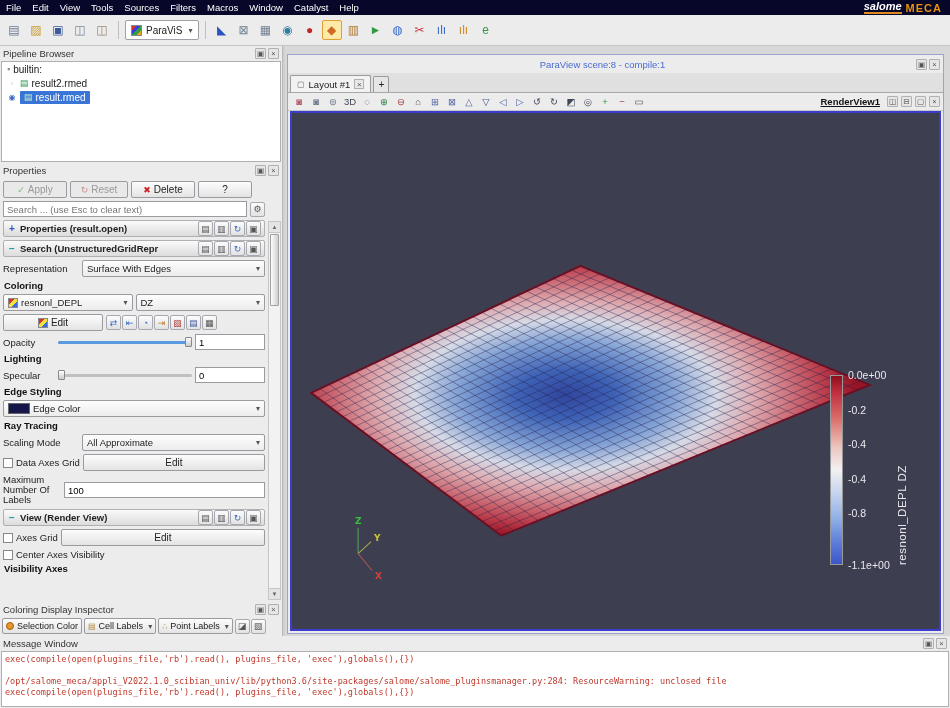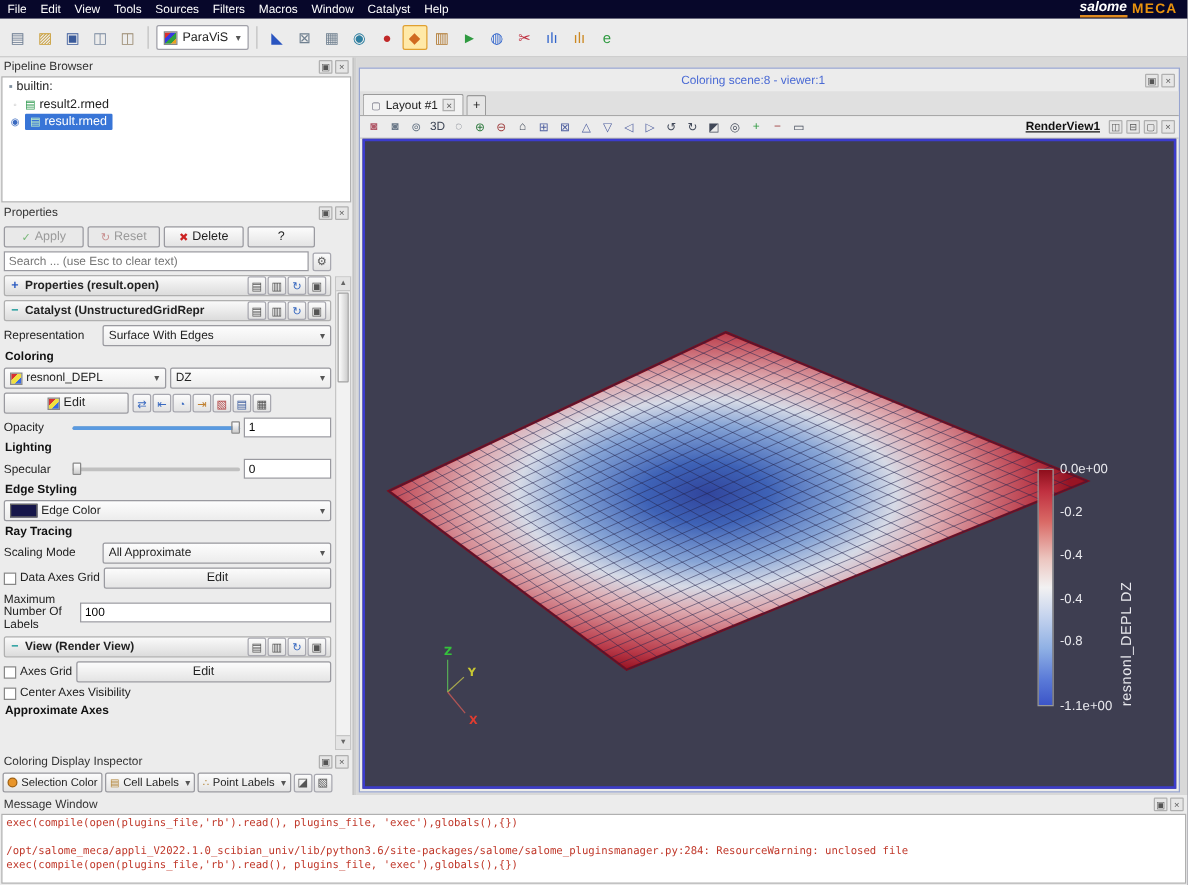--- a/index.html
+++ b/index.html
@@ -4,21 +4,21 @@
 <style>
   *{margin:0;padding:0;box-sizing:border-box;}
   html,body{width:950px;height:708px;}
   body{font-family:"Liberation Sans",sans-serif;font-size:10px;color:#222;background:#e6e6e6;overflow:hidden;}
   .app{position:relative;width:950px;height:708px;background:#e6e6e6;}
   .spacer{flex:1;}
   
   .menubar{position:absolute;top:0;left:0;right:0;height:15px;background:#07072a;color:#fff;display:flex;align-items:center;padding:0 6px;font-size:9.5px;}
   .menubar .menus{display:flex;gap:11px;align-items:center;}
   .menu-item{cursor:default;}
-  .logo{margin-left:auto;display:flex;align-items:flex-start;gap:4px;padding-right:2px;}
+  .logo{margin-left:auto;display:flex;align-items:center;gap:4px;padding-right:2px;}
   .logo-salome{font-weight:bold;font-style:italic;font-size:11px;color:#fff;border-bottom:2px solid #e08a1e;line-height:11px;}
   .logo-meca{font-weight:bold;font-size:11px;color:#e8920e;letter-spacing:1px;}
   
   .toolbar{position:absolute;top:15px;left:0;right:0;height:31px;background:#ececec;border-bottom:1px solid #c4c4c4;display:flex;align-items:center;padding:0 4px;gap:2px;}
   .tbicon{width:20px;height:20px;display:inline-flex;align-items:center;justify-content:center;font-size:12px;border-radius:2px;}
   .tbicon.active{background:#ffe9a8;border:1px solid #e0a030;}
   .tb-sep{width:1px;height:18px;background:#c0c0c0;margin:0 4px;}
   .module-combo{display:flex;align-items:center;gap:4px;background:#fff;border:1px solid #a0a0a8;border-radius:2px;height:20px;padding:0 5px;font-size:10px;}
   .module-swatch{width:11px;height:11px;background:linear-gradient(135deg,#d93030 0 25%,#3a3ae0 25% 50%,#2fa040 50% 75%,#e8a020 75% 100%);border:1px solid #888;}
   .combo-arrow{font-size:8px;color:#555;margin-left:2px;}
@@ -245,21 +245,21 @@
             <span class="hdr-btns">
                 <span class="tiny-btn">▤</span>
                 <span class="tiny-btn">▥</span>
                 <span class="tiny-btn" style="color: rgb(58, 106, 192);">↻</span>
                 <span class="tiny-btn">▣</span>
               </span>
           </div>
 
           <div class="sec-header">
             <span class="hdr-ic minus">−</span>
-            <span class="hdr-text">Catalyst (UnstructuredGridRepr</span>
+            <span class="hdr-text">Search (UnstructuredGridRepr</span>
             <span class="hdr-btns">
                 <span class="tiny-btn">▤</span>
                 <span class="tiny-btn">▥</span>
                 <span class="tiny-btn" style="color: rgb(58, 106, 192);">↻</span>
                 <span class="tiny-btn">▣</span>
               </span>
           </div>
 
           <div class="prow">
             <span class="plabel lw76">Representation</span>
@@ -367,21 +367,21 @@
             <span class="cbx"></span>
             <span class="plabel">Axes Grid</span>
             <button class="pbtn flex1">Edit</button>
           </div>
 
           <div class="prow">
             <span class="cbx"></span>
             <span class="plabel">Center Axes Visibility</span>
           </div>
 
-          <div class="group-label">Approximate Axes</div>
+          <div class="group-label">Visibility Axes</div>
 
         </div>
 
         <div class="v-scrollbar">
           <span class="sb-arrow up">▲</span>
           <span class="sb-thumb"></span>
           <span class="sb-arrow down">▼</span>
         </div>
       </div>
 
@@ -418,21 +418,21 @@
 
     </div>
 
     <div class="splitter"></div>
 
     <div class="viewport-area">
       <div class="mdi-child">
 
         <div class="mdi-title">
           <span class="spacer"></span>
-          <span class="scene-title">Coloring scene:8 - viewer:1</span>
+          <span class="scene-title">ParaView scene:8 - compile:1</span>
           <span class="spacer"></span>
           <span class="panel-btns">
               <span class="mini-winbtn">▣</span>
               <span class="mini-winbtn">×</span>
             </span>
         </div>
 
         <div class="tabbar">
           <div class="tab">
             <span class="tab-icon">▢</span>

